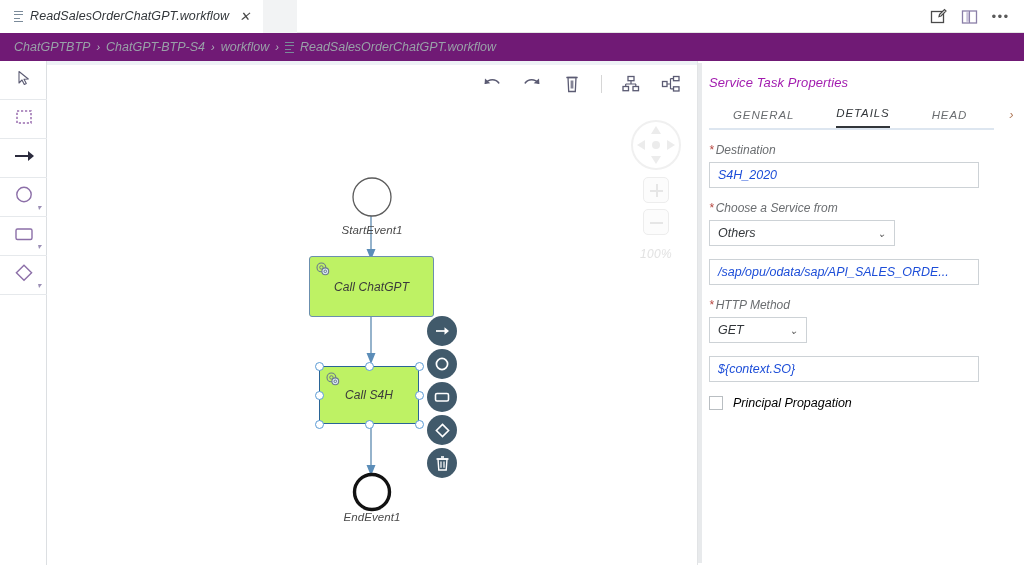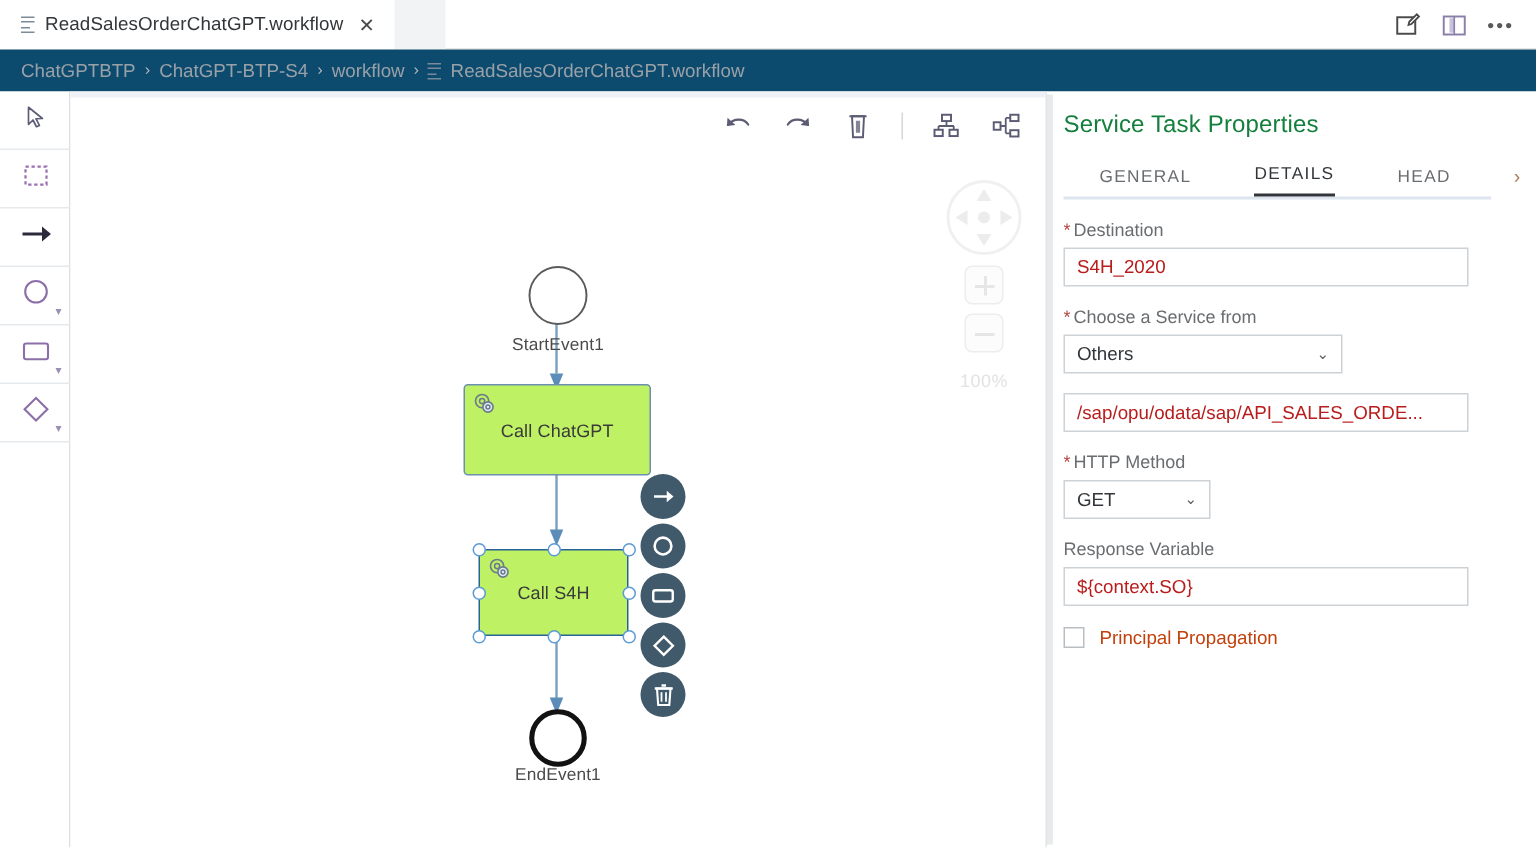--- a/index.html
+++ b/index.html
@@ -4,21 +4,21 @@
 <style>
   * { box-sizing: border-box; }
   html, body {
     margin: 0; padding: 0;
     width: 1024px; height: 565px;
     overflow: hidden;
     background: #ffffff;
     font-family: "Liberation Sans", sans-serif;
     -webkit-font-smoothing: antialiased;
   }
-  .app { position: relative; width: 1024px; height: 565px; background: #fff; }
+  .app { position: relative; width: 1024px; height: 565px; background: #fff; font-style: italic; }
 
   
   .tabbar {
     position: absolute; top: 0; left: 0; width: 1024px; height: 33px;
     background: #ffffff; border-bottom: 1px solid #e5e5e5;
     display: flex; align-items: center;
   }
   .tab {
     height: 33px; display: flex; align-items: center; gap: 7px;
     padding: 0 10px 0 14px; background: #ffffff;
@@ -40,21 +40,21 @@
     position: absolute; right: 8px; top: 0; height: 33px;
     display: flex; align-items: center; gap: 12px; padding-right: 6px;
   }
   .win-btn { width: 19px; height: 19px; display: flex; align-items: center; justify-content: center; cursor: pointer; }
   .dots { letter-spacing: 1.5px; color: #5a5a5a; font-size: 13px; line-height: 8px; }
 
   
   .breadcrumb {
     position: absolute; top: 33px; left: 0; width: 1024px; height: 28px;
     display: flex; align-items: center; gap: 6px; padding-left: 14px;
-    font-size: 12.5px; color: #9aa3ab; background: #0c4a6e;
+    font-size: 12.5px; color: #9aa3ab; background: #701a75;
   }
   .bc-item { color: #99a1a8; white-space: nowrap; cursor: pointer; }
   .bc-sep { color: #b3b9bf; font-size: 11px; }
   .bc-last { color: #99a1a8; display: flex; align-items: center; gap: 6px; }
 
   
   .palette {
     position: absolute; top: 61px; left: 0; width: 47px; height: 504px;
     background: #ffffff; border-right: 1px solid #dcdfe2;
   }
@@ -124,21 +124,21 @@
   .props {
     position: absolute; top: 61px; left: 697px; width: 327px; height: 504px;
     background: #ffffff; border-left: 1px solid #e2e4e6;
   }
   .props-scroll {
     position: absolute; left: 0px; top: 2px; width: 4px; height: 500px;
     background: #e8eaec;
   }
   .props-inner { position: absolute; left: 11px; top: 0; right: 0; }
   .props-title {
-    font-size: 16px; color: #15803d; padding: 14px 0 0 0; letter-spacing: .1px;
+    font-size: 13px; color: #a21caf; padding: 14px 0 0 0; letter-spacing: .1px;
   }
   .tabs-row {
     display: flex; align-items: flex-end; gap: 12px; margin-top: 17px;
     position: relative; padding-left: 24px;
   }
   .ptab {
     font-size: 11.5px; color: #6a6d70; letter-spacing: .9px;
     padding: 0 0 7px 0; margin-right: 30px; cursor: pointer; white-space: nowrap;
   }
   .ptab.active { color: #32363a; border-bottom: 2.5px solid #32363a; }
@@ -148,34 +148,34 @@
 
   .field { margin-top: 13px; }
   .field-label {
     font-size: 12px; color: #6a6d70; margin-bottom: 5px;
     display: flex; align-items: center; gap: 1px;
   }
   .req { color: #b5463f; font-size: 12px; line-height: 1; padding-right: 1px; }
   .input-box {
     width: 270px; height: 26px; border: 1px solid #cdd2d6; background: #fff;
     display: flex; align-items: center; padding: 0 8px;
-    font-size: 12.5px; color: #b91c1c; cursor: text;
+    font-size: 12.5px; color: #1d4ed8; cursor: text;
   }
   .select-box {
     width: 186px; height: 26px; border: 1px solid #cdd2d6; background: #fff;
     display: flex; align-items: center; justify-content: space-between;
     padding: 0 8px; font-size: 12.5px; color: #32363a; cursor: pointer;
   }
   .select-box.small { width: 98px; }
   .sel-caret { color: #5a5a5a; font-size: 10px; }
   .checkbox-row {
     display: flex; align-items: center; gap: 10px; margin-top: 14px; cursor: pointer;
   }
   .cbox { width: 14px; height: 14px; border: 1px solid #b9bec2; background: #fff; }
-  .cbox-label { font-size: 12.5px; color: #c2410c; }
+  .cbox-label { font-size: 12.5px; color: #000000; }
 </style>
 </head>
 <body>
 
 <div class="app">
 
   <div class="tabbar">
     <div class="tab">
       <span class="tab-doc-icon">
         <i></i>
@@ -474,23 +474,20 @@
           <span class="req">*</span>
           <span>HTTP Method</span>
         </div>
         <div class="select-box small">
           <span>GET</span>
           <span class="sel-caret">⌄</span>
         </div>
       </div>
 
       <div class="field">
-        <div class="field-label">
-          <span>Response Variable</span>
-        </div>
         <div class="input-box">${context.SO}</div>
       </div>
 
       <div class="checkbox-row">
         <span class="cbox"></span>
         <span class="cbox-label">Principal Propagation</span>
       </div>
 
     </div>
   </div>

